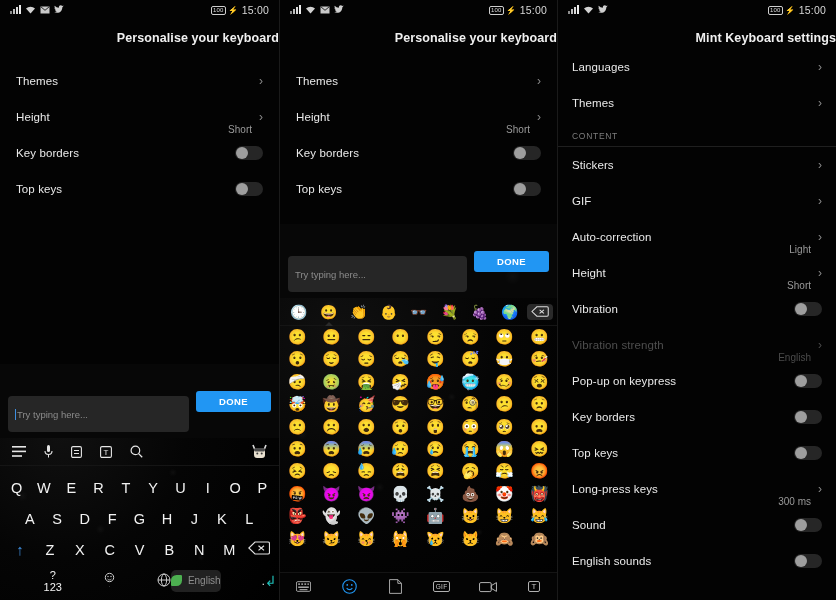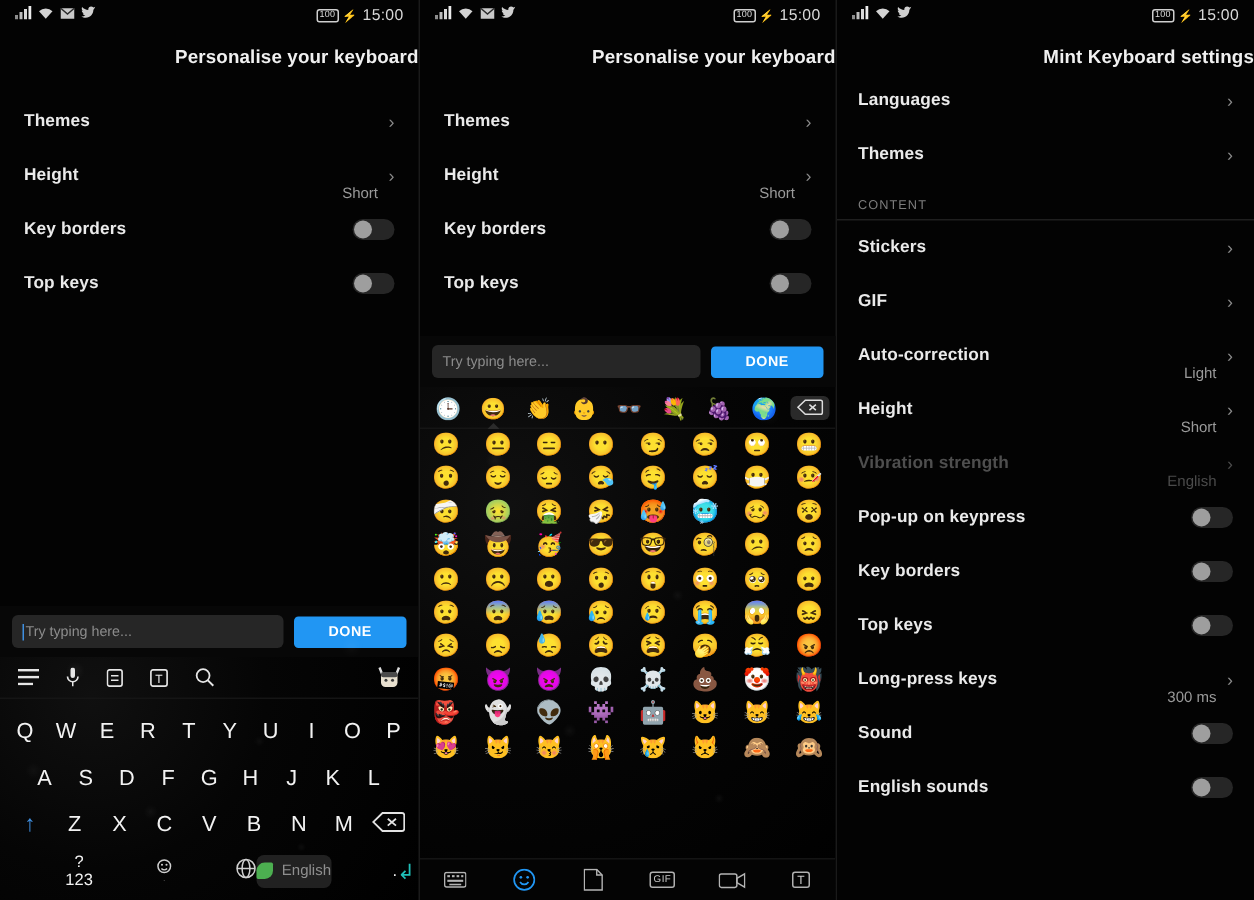--- a/index.html
+++ b/index.html
@@ -20,40 +20,40 @@
   .batt { border:1px solid #cfcfcf; border-radius:2px; font-size:6px; line-height:8px;
           padding:0 1px; height:9px; display:flex; align-items:center; color:#dcdcdc; }
   .ico { display:inline-block; }
 
   
   .page-title { text-align:right; font-size:12.5px; font-weight:600; color:#f0f0f0;
                 padding:11px 0 4px; letter-spacing:.1px;}
   .rows { padding:0 2px; }
   .row { display:flex; align-items:center; justify-content:space-between;
          padding:0 14px; height:36px; }
-  .row .label { font-size:11.5px; color:#eaeaea; font-weight:700; letter-spacing:.1px;}
+  .row .label { font-size:11.5px; color:#eaeaea; font-weight:400; letter-spacing:.1px;}
   .row .right { display:flex; align-items:center; gap:7px; }
   .row .value { font-size:10px; color:#9a9a9a;margin-top:24px; }
   .row.disabled .label { color:#4e4e4e; }
   .row.disabled .value { color:#4b4b4b; }
   .chev { color:#8a8a8a; font-size:12px; line-height:1; }
   .row.disabled .chev { color:#4b4b4b; }
 
   .toggle { width:28px; height:14px; border-radius:8px; background:#262626;
             position:relative; flex:0 0 auto; }
   .toggle .knob { position:absolute; left:1px; top:1px; width:12px; height:12px;
                   border-radius:50%; background:#9e9e9e; }
 
   .sect-hdr { font-size:8.5px; color:#7d7d7d; letter-spacing:.7px;
               padding:10px 14px 5px; border-bottom:1px solid #1f1f1f; }
 
   
   .inputbar { display:flex; align-items:center; gap:7px; padding:6px 8px; background:#070707; }
-  .txtfield { flex:1; height:22px; background:#262626; border-radius:4px;
-              display:flex; align-items:center; padding:0 7px; position:relative; }
+  .txtfield { flex:1; height:36px; background:#262626; border-radius:4px;
+              display:flex; align-items:center; padding:0 7px; position:relative;margin-top:26px; }
   .caret { width:1px; height:11px; background:#3f8fe0; margin-right:1px; }
   .ph { font-size:9.5px; color:#8c8c8c; }
   .done { background:#2196f3; color:#fff; font-size:9.5px; font-weight:700;
           border-radius:3px; padding:5px 23px; letter-spacing:.4px; border:none;
           font-family:"Liberation Sans", sans-serif;}
 
   
   .kb { position:absolute; left:0; right:0; bottom:0;
         background:radial-gradient(circle at 22% 30%, #101010 0%, #050505 45%, #000 100%); }
   .kb-toolbar { height:28px; display:flex; align-items:center; gap:18px; padding:0 12px;
@@ -574,20 +574,26 @@
             <span class="chev">›</span>
           </span>
         </div>
         <div class="row">
           <span class="label">Height</span>
           <span class="right">
             <span class="value">Short</span>
             <span class="chev">›</span>
           </span>
         </div>
+        <div class="row">
+          <span class="label">Vibration</span>
+          <span class="toggle">
+            <span class="knob"></span>
+          </span>
+        </div>
         <div class="row disabled">
           <span class="label">Vibration strength</span>
           <span class="right">
             <span class="value">English</span>
             <span class="chev">›</span>
           </span>
         </div>
         <div class="row">
           <span class="label">Pop-up on keypress</span>
           <span class="toggle">

